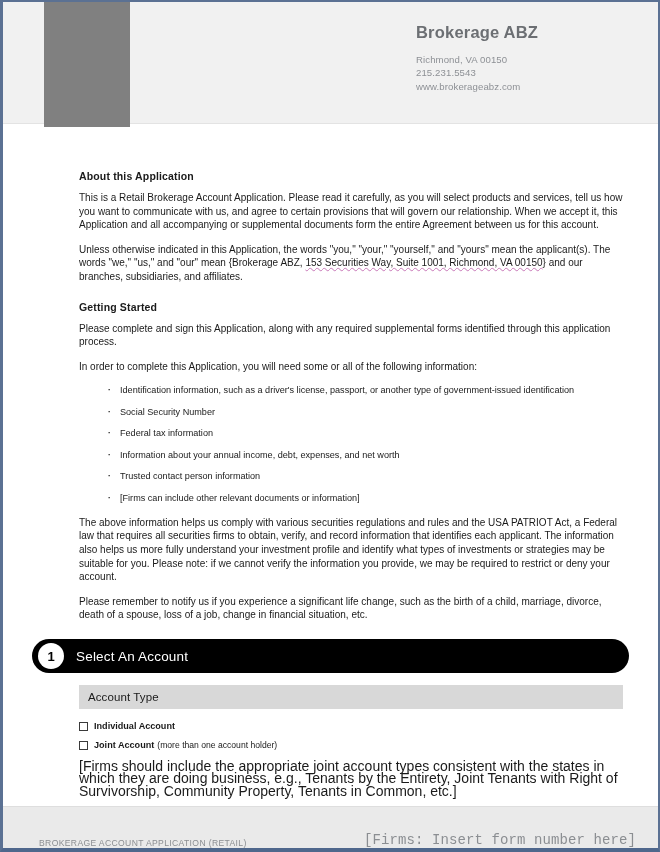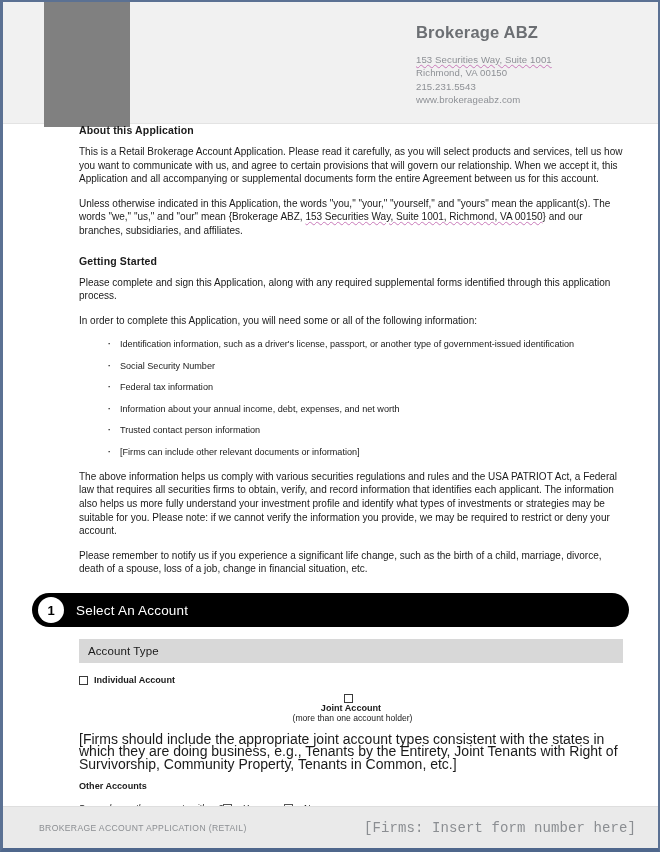--- a/index.html
+++ b/index.html
@@ -73,21 +73,21 @@
     position: relative;
     padding: 0 35px 0 76px;
   }
   h2.sec-head {
     font-size: 10.5px;
     font-weight: bold;
     color: #1a1a1a;
     margin: 0 0 9px 0;
     letter-spacing: .15px;
   }
-  .first-head { }
+  .first-head { padding-top: 46px; }
   p.para {
     font-size: 10px;
     color: #1a1a1a;
     line-height: 13.6px;
     margin: 0 0 11px 0;
     text-align: left;
     letter-spacing: 0px;
   }
   p.para.tight { }
   ul.bullets {
@@ -159,21 +159,21 @@
     letter-spacing: .1px;
   }
 
   .form-area { padding: 0 35px 0 76px; }
 
   .cb-row {
     display: flex;
     align-items: center;
     margin-top: 12px;
   }
-  .cb-row.second { margin-top: 9px; flex-direction: column; }
+  .cb-row.second { margin-top: 9px; }
   .checkbox {
     width: 9px; height: 9px;
     border: 1.4px solid #3a3a3a;
     background: #ffffff;
     display: inline-block;
     flex: 0 0 auto;
     margin-right: 6px;
   }
   .checkbox.shaded {
     border-color: #555;
@@ -225,21 +225,21 @@
   }
 
   
   .footer {
     position: absolute;
     left: 0; right: 0; bottom: 0;
     height: 42px;
     background: #eaeaea;
     border-top: 1px solid #dedede;
     display: flex;
-    align-items: center;
+    align-items: flex-end;
     justify-content: space-between;
     padding: 0 22px 0 36px;
   }
   .footer-left {
     font-size: 8.6px;
     color: #8b8e92;
     letter-spacing: .35px;
   }
   .footer-right {
     font-size: 14px;
@@ -252,21 +252,20 @@
 <body>
 
 <div id="page">
 
   <div class="header">
     <div class="logo-block"></div>
 
     <div class="company-block">
       <div class="company-name">Brokerage ABZ</div>
       <div class="company-addr">
-        <div class="spell">153 Securities Way, Suite 1001</div>
         <div>Richmond, VA 00150</div>
         <div>215.231.5543</div>
         <div>www.brokerageabz.com</div>
       </div>
     </div>
   </div>
 
   <div class="body-area">
 
     <h2 class="sec-head first-head">About this Application</h2>

